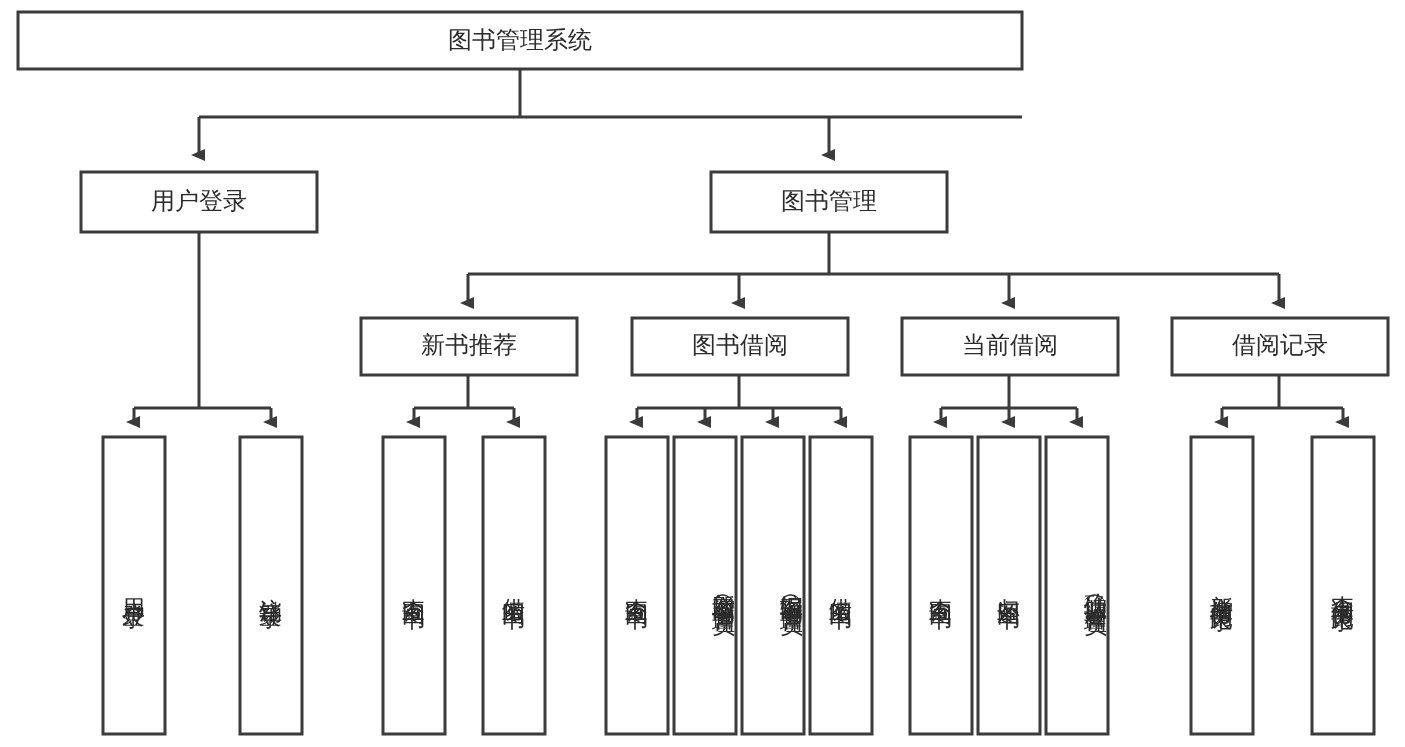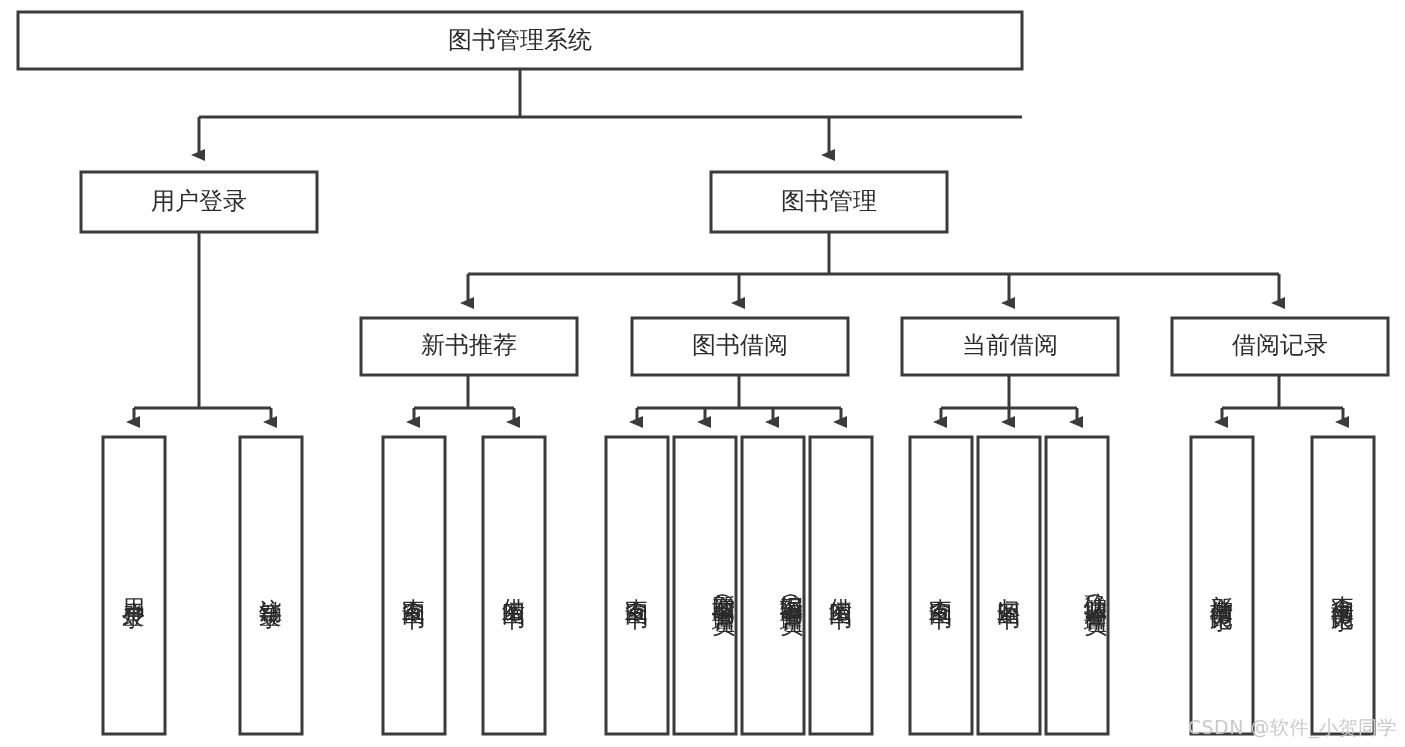--- a/index.html
+++ b/index.html
@@ -226,15 +226,14 @@
   <div class="node-label-v" style="left:742px; top:437px; width:62px; height:297px; align-items:flex-start; padding-top:6px; box-sizing:border-box;">编辑图书（管理员）</div>
   <div class="node-label-v" style="left:810px; top:437px; width:62px; height:297px;">借阅图书</div>
 
   <div class="node-label-v" style="left:910px; top:437px; width:62px; height:297px;">查询图书</div>
   <div class="node-label-v" style="left:978px; top:437px; width:62px; height:297px;">归还图书</div>
   <div class="node-label-v" style="left:1046px; top:437px; width:62px; height:297px; align-items:flex-start; padding-top:6px; box-sizing:border-box;">确认归还（管理员）</div>
 
   <div class="node-label-v" style="left:1191px; top:437px; width:62px; height:297px;">新增借阅记录</div>
   <div class="node-label-v" style="left:1312px; top:437px; width:62px; height:297px;">查询借阅记录</div>
 
-  <div class="watermark">CSDN @软件_小贺同学</div>
 
 </div>
 
 </body></html>

